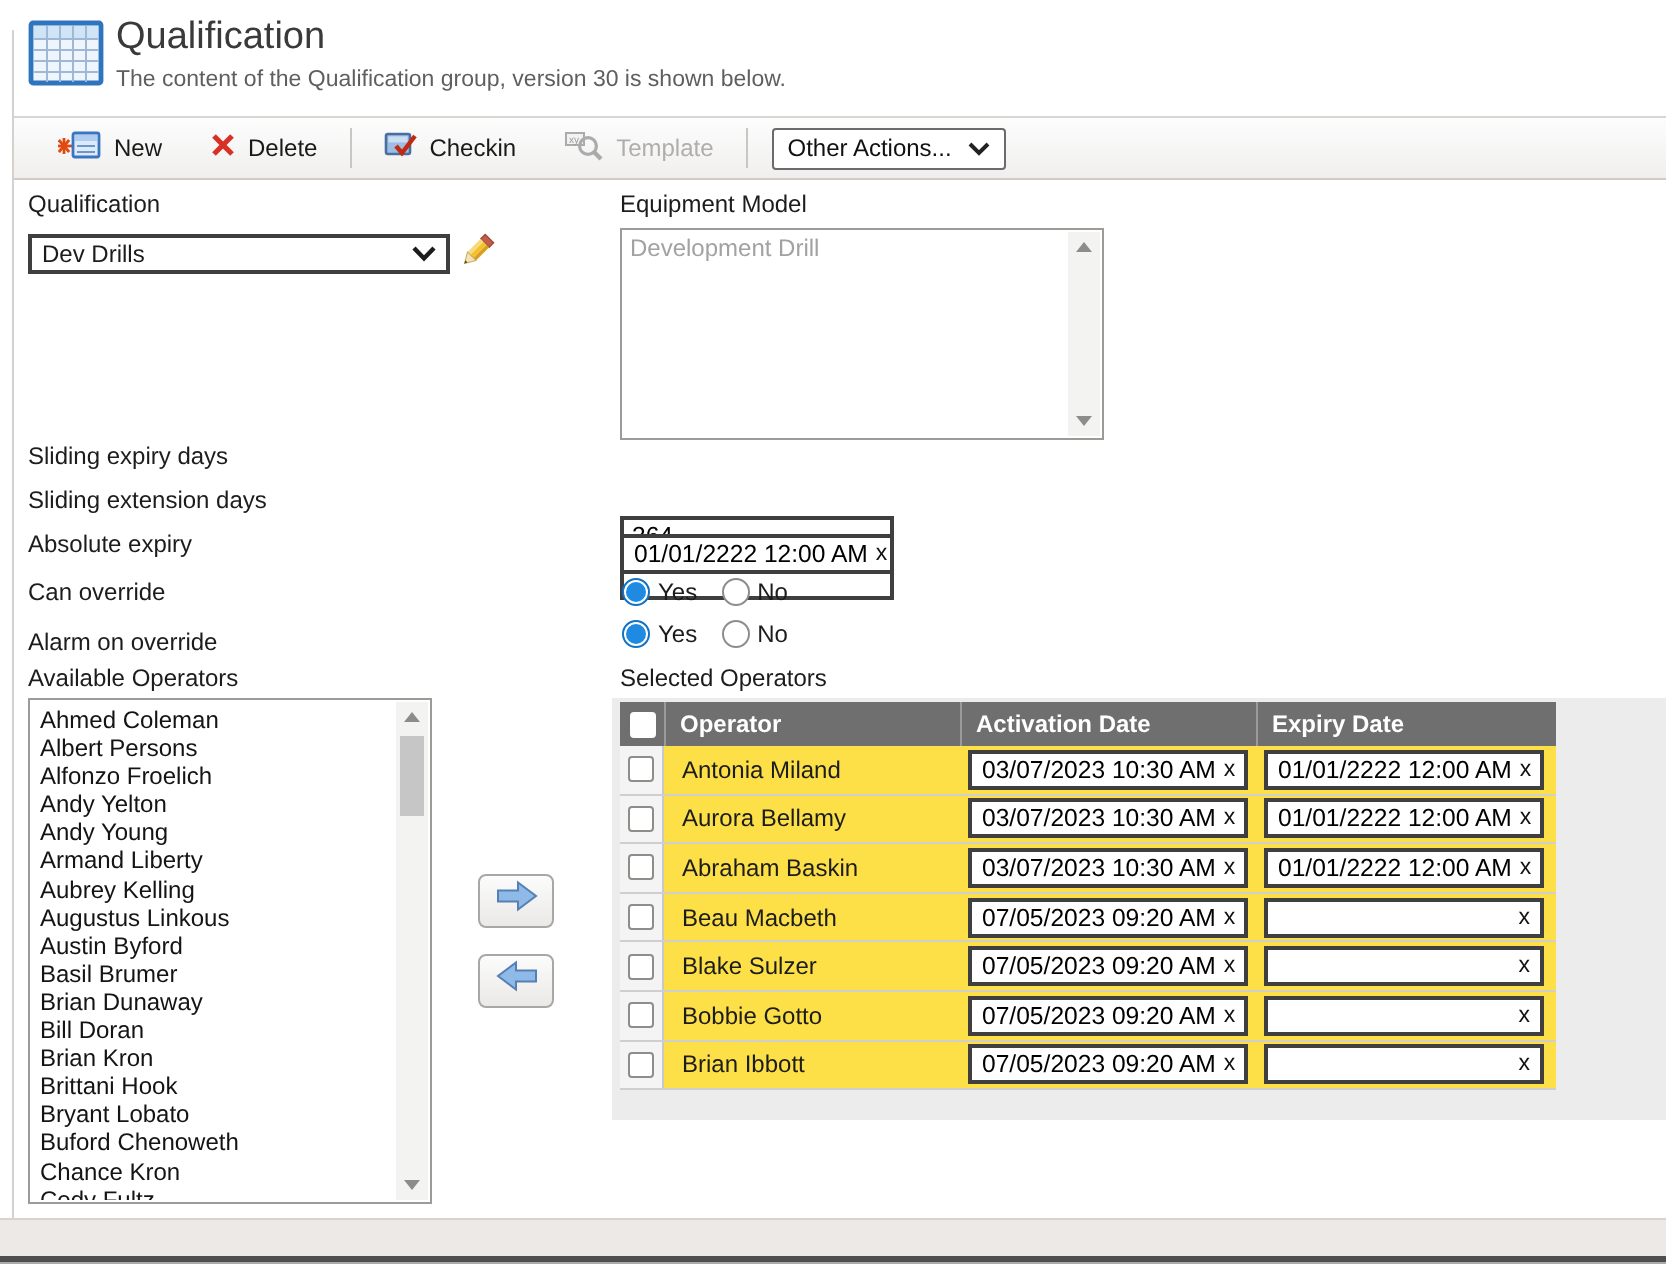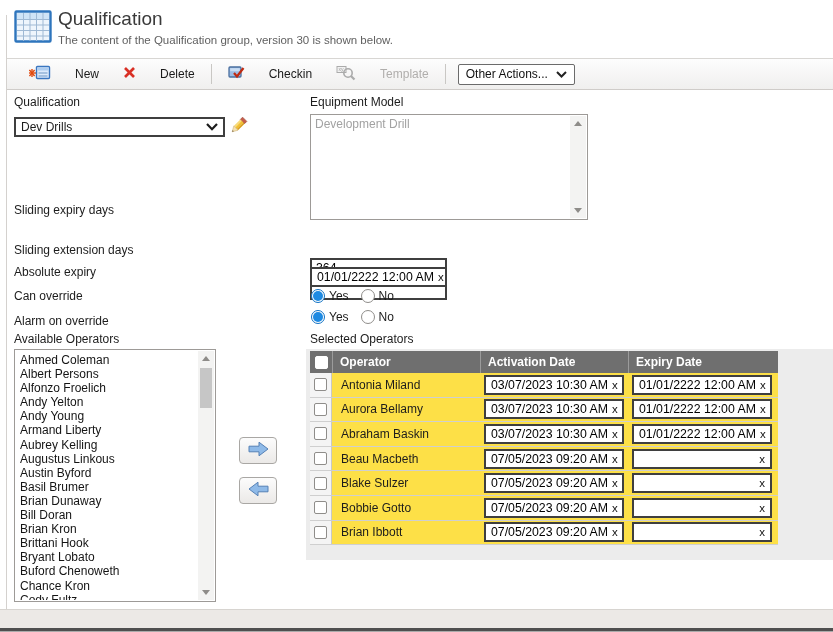--- a/index.html
+++ b/index.html
@@ -13,38 +13,38 @@
   
   .hdr-icon { position:absolute; left:14px; top:10px; }
   .page-title { position:absolute; left:58px; top:8px; font-size:19px; color:#3a3a3a; }
   .page-subtitle { position:absolute; left:58px; top:34px; font-size:11.5px; color:#5f5f5f; }
 
   
   .toolbar { position:absolute; left:7px; top:58px; right:0; height:32px;
     background:linear-gradient(#fdfdfd,#f0efee);
     border-top:1px solid #d8d6d3; border-bottom:1px solid #cfccc9;
     display:flex; align-items:center; padding-left:10px; }
-  .tb-btn { display:flex; align-items:center; gap:24px; padding:0 12px; height:24px;
+  .tb-btn { display:flex; align-items:center; gap:6px; padding:0 12px; height:24px;
     font-size:12px; color:#1a1a1a; cursor:default; }
   .tb-btn.disabled { color:#b0aeac; }
   .tb-sep { width:1px; height:20px; background:#c9c7c4; margin:0 4px; }
   .tb-select { display:flex; align-items:center; gap:8px; margin-left:8px;
     border:1px solid #6b6b6b; border-radius:2px; background:#fff; height:21px;
     padding:0 7px; font-size:12px; color:#111; }
 
   
   .flabel { position:absolute; font-size:12px; color:#1c1c1c; }
   .qual-select { position:absolute; left:14px; top:117px; width:211px; height:20px;
     border:2px solid #3f3f3f; background:#fff; display:flex; align-items:center;
     font-size:12px; padding:0 5px; }
   .qual-select .chev { margin-left:auto; }
   .pencil-btn { position:absolute; left:228px; top:116px; width:20px; height:20px; }
 
   .listbox { position:absolute; background:#fff; border:1px solid #9d9a97; overflow:hidden; }
-  .eq-box { left:310px; top:114px; width:278px; height:106px; }
+  .eq-box { left:310px; top:114px; width:242px; height:106px; }
   .eq-item { font-size:12px; color:#a2a2a2; padding:2px 4px; }
   .av-box { left:14px; top:349px; width:202px; height:253px; }
   .list-item { font-size:12px; color:#141414; line-height:14.1px; padding-left:4px; white-space:nowrap; }
   .av-inner { position:absolute; inset:1px 17px 1px 1px; overflow:hidden; padding-top:2px; }
 
   .scrollbar { position:absolute; top:1px; bottom:1px; right:1px; width:16px; background:#f3f3f2; }
   .sb-btn { position:absolute; left:0; width:16px; height:15px; background:#f3f3f2; }
   .sb-btn.up { top:0; } .sb-btn.down { bottom:0; }
   .tri-up { width:0; height:0; border-left:4px solid transparent; border-right:4px solid transparent;
     border-bottom:5px solid #8e8c89; margin:5px auto 0; }
@@ -173,21 +173,21 @@
       <span>Other Actions...</span>
       <span>
         <svg width="11" height="7" viewBox="0 0 11 7">
             <path d="M1,1 L5.5,5.5 L10,1" fill="none" stroke="#222" stroke-width="2"></path>
           </svg>
       </span>
     </div>
   </div>
 
   <div class="flabel" style="left:14px; top:95px;">Qualification</div>
-  <div class="flabel" style="left:14px; top:203px;">Sliding expiry days</div>
+  <div class="flabel" style="left:14px; top:221px;">Sliding expiry days</div>
   <div class="flabel" style="left:14px; top:243px;">Sliding extension days</div>
   <div class="flabel" style="left:14px; top:265px;">Absolute expiry</div>
   <div class="flabel" style="left:14px; top:289px;">Can override</div>
   <div class="flabel" style="left:14px; top:314px;">Alarm on override</div>
   <div class="flabel" style="left:14px; top:332px;">Available Operators</div>
   <div class="flabel" style="left:310px; top:95px;">Equipment Model</div>
   <div class="flabel" style="left:310px; top:332px;">Selected Operators</div>
 
   <div class="qual-select">
     <span>Dev Drills</span>

